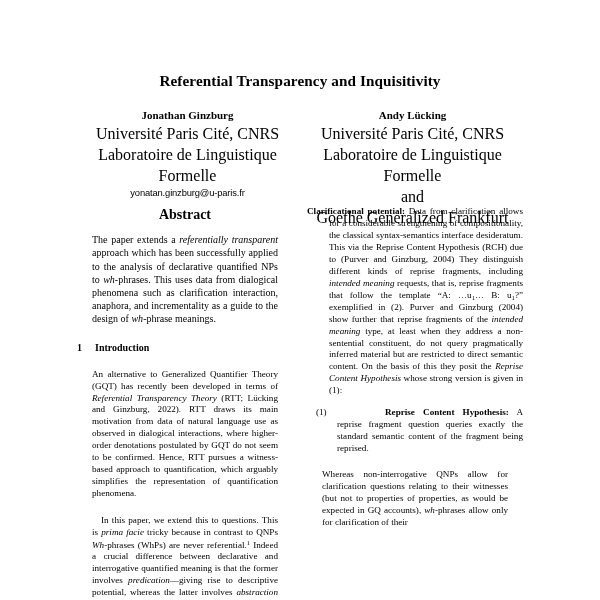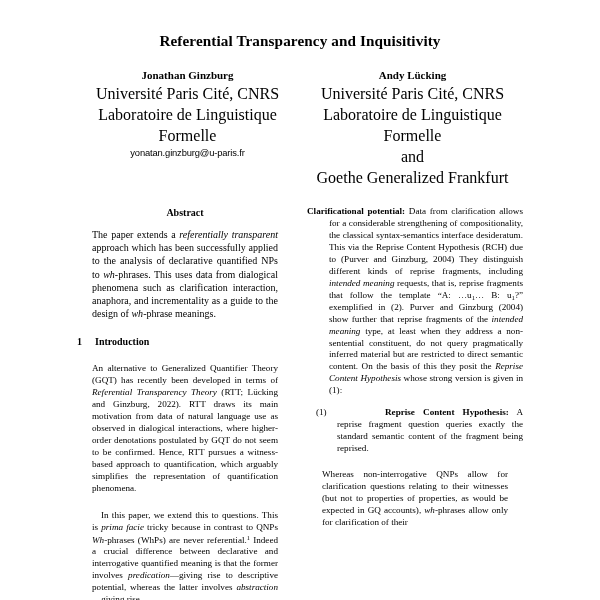--- a/index.html
+++ b/index.html
@@ -19,21 +19,21 @@
   .page {
     position: relative;
     width: 600px;
     height: 600px;
     box-sizing: border-box;
     padding: 0;
   }
 
   
   .title-block {
-    padding-top: 32px;
+    padding-top: 72px;
     text-align: center;
   }
   .paper-title {
     font-size: 15.2px;
     font-weight: bold;
     letter-spacing: 0.1px;
     line-height: 1.2;
   }
 
   
@@ -78,21 +78,21 @@
     line-height: 1.305;
     text-align: justify;
     text-justify: inter-word;
     hyphens: manual;
   }
 
   
   .abstract-head {
     text-align: center;
     font-weight: bold;
-    font-size: 10px;
+    font-size: 14px;
     margin-bottom: 9px;
   }
   .abstract-body {
     width: 186px;
     margin: 0 auto;
     font-size: 10px;
     line-height: 1.32;
     text-align: justify;
   }
 

